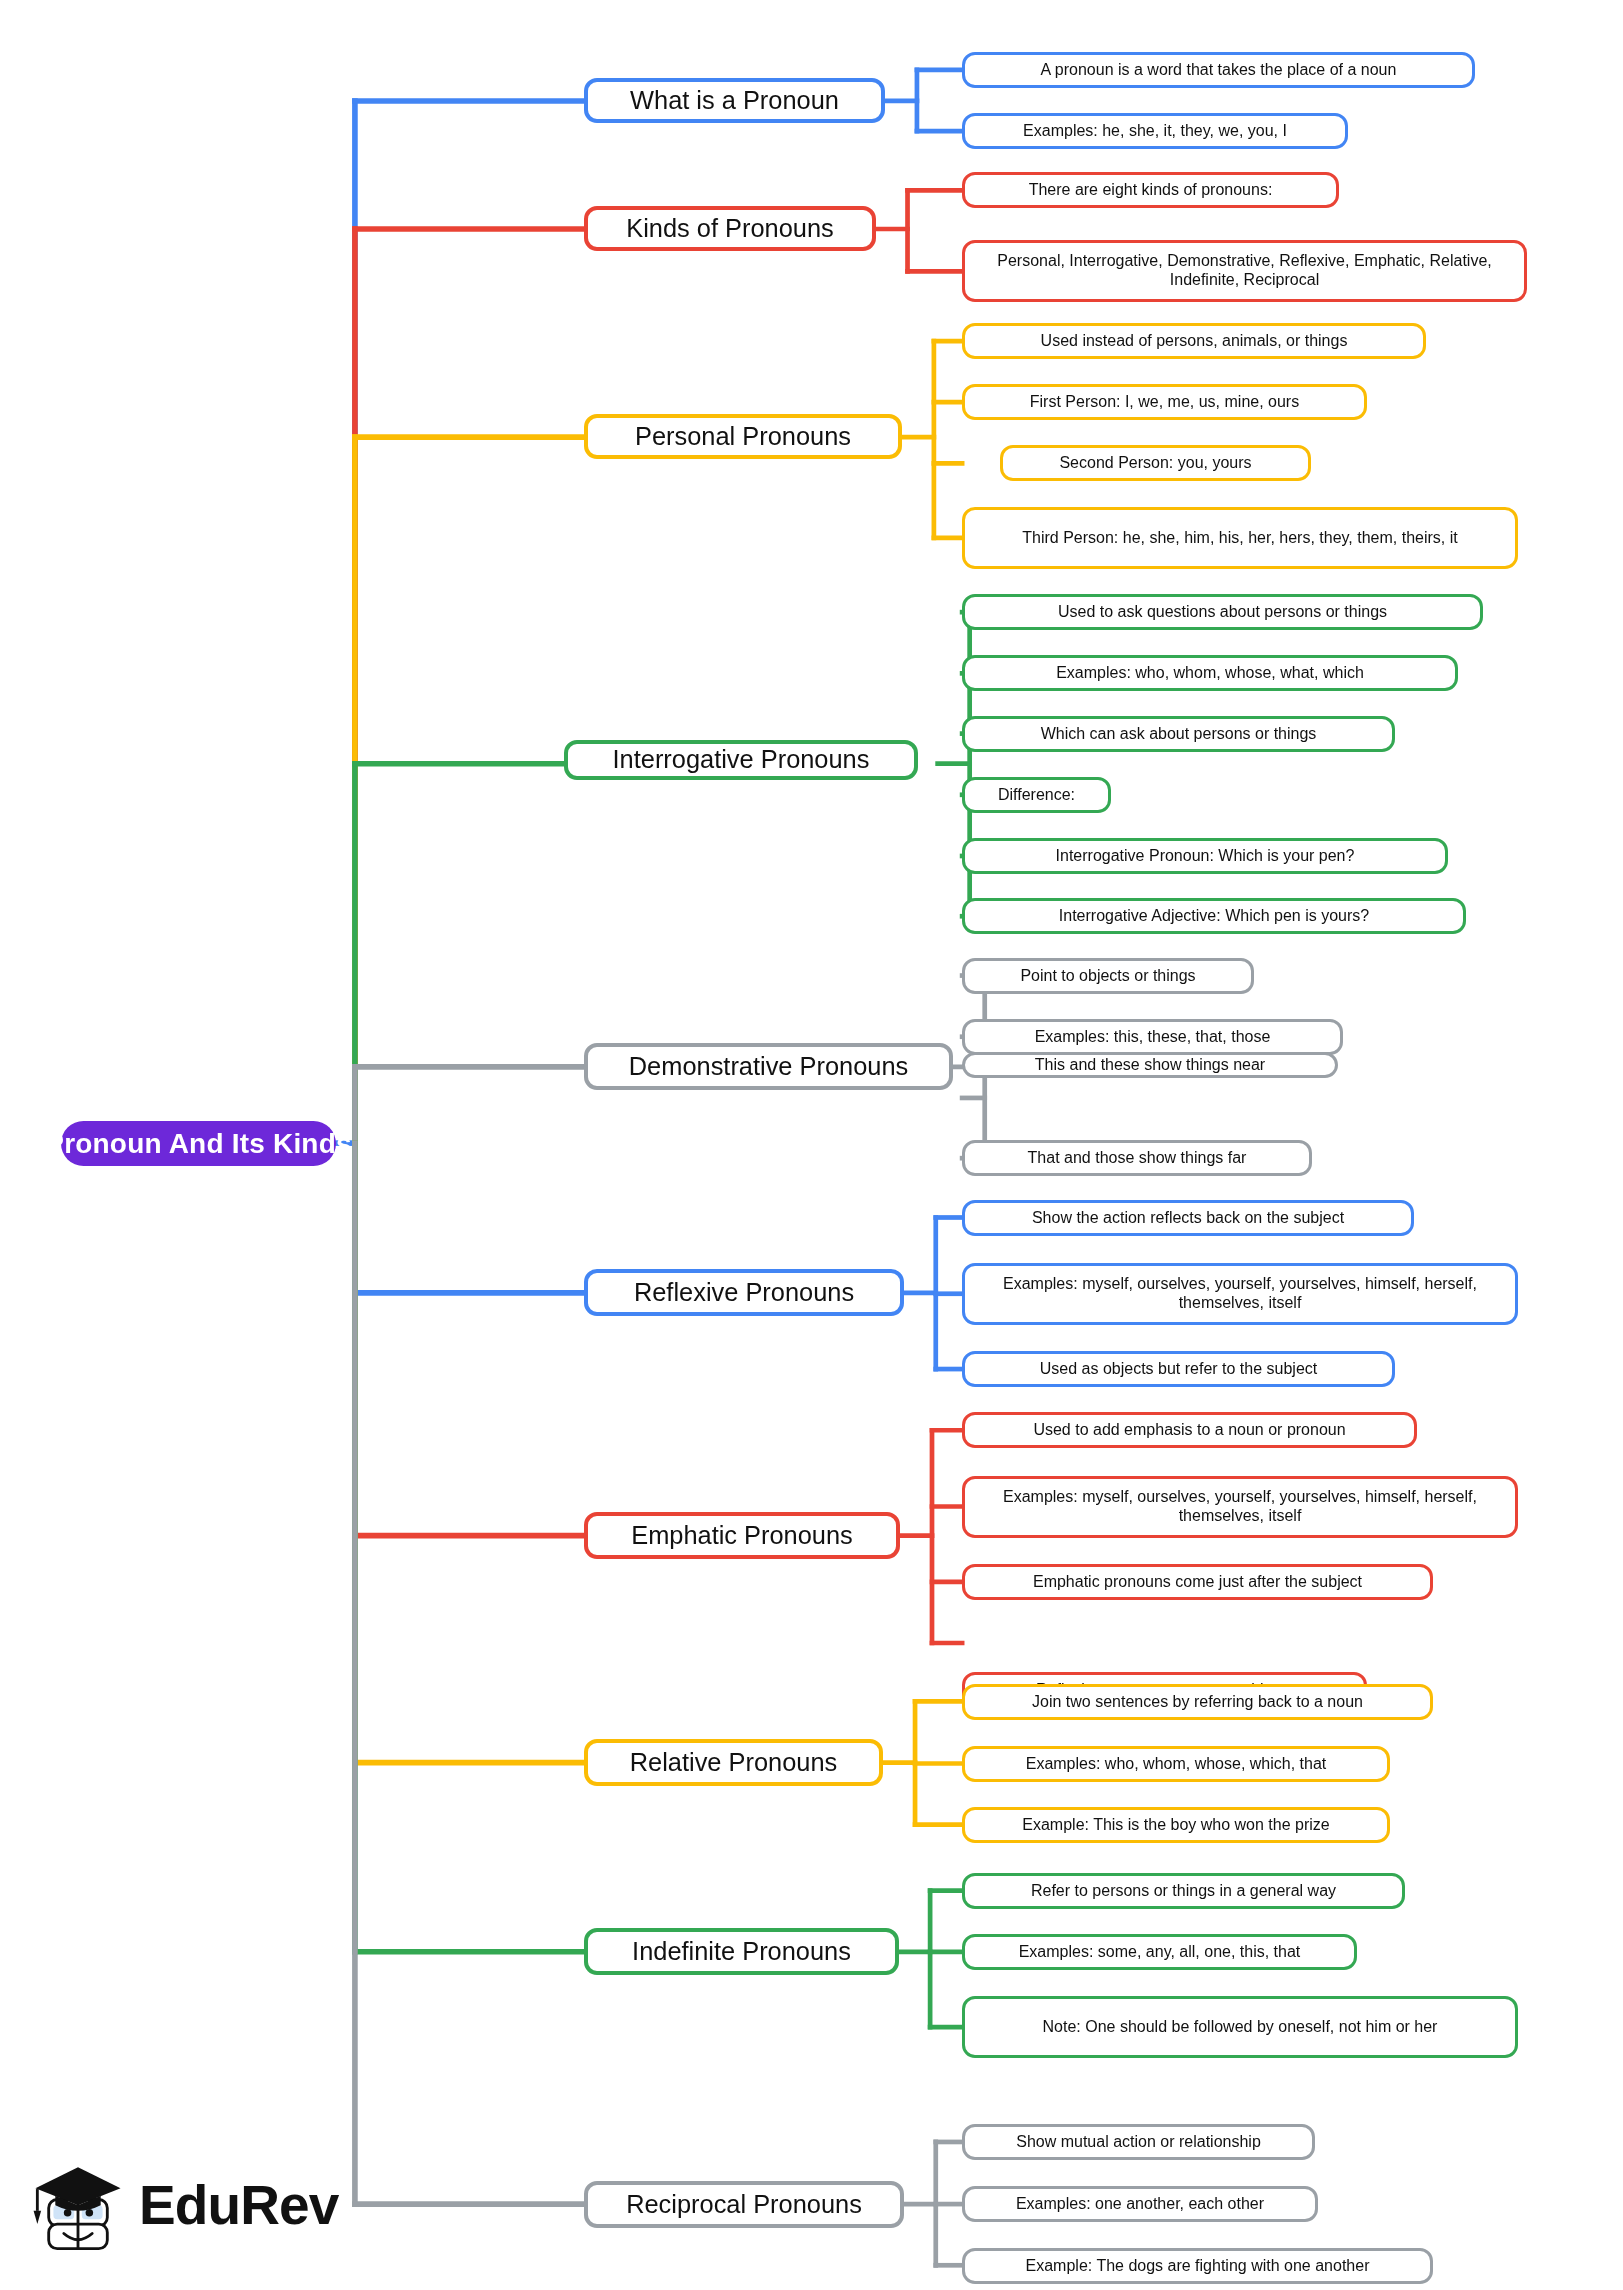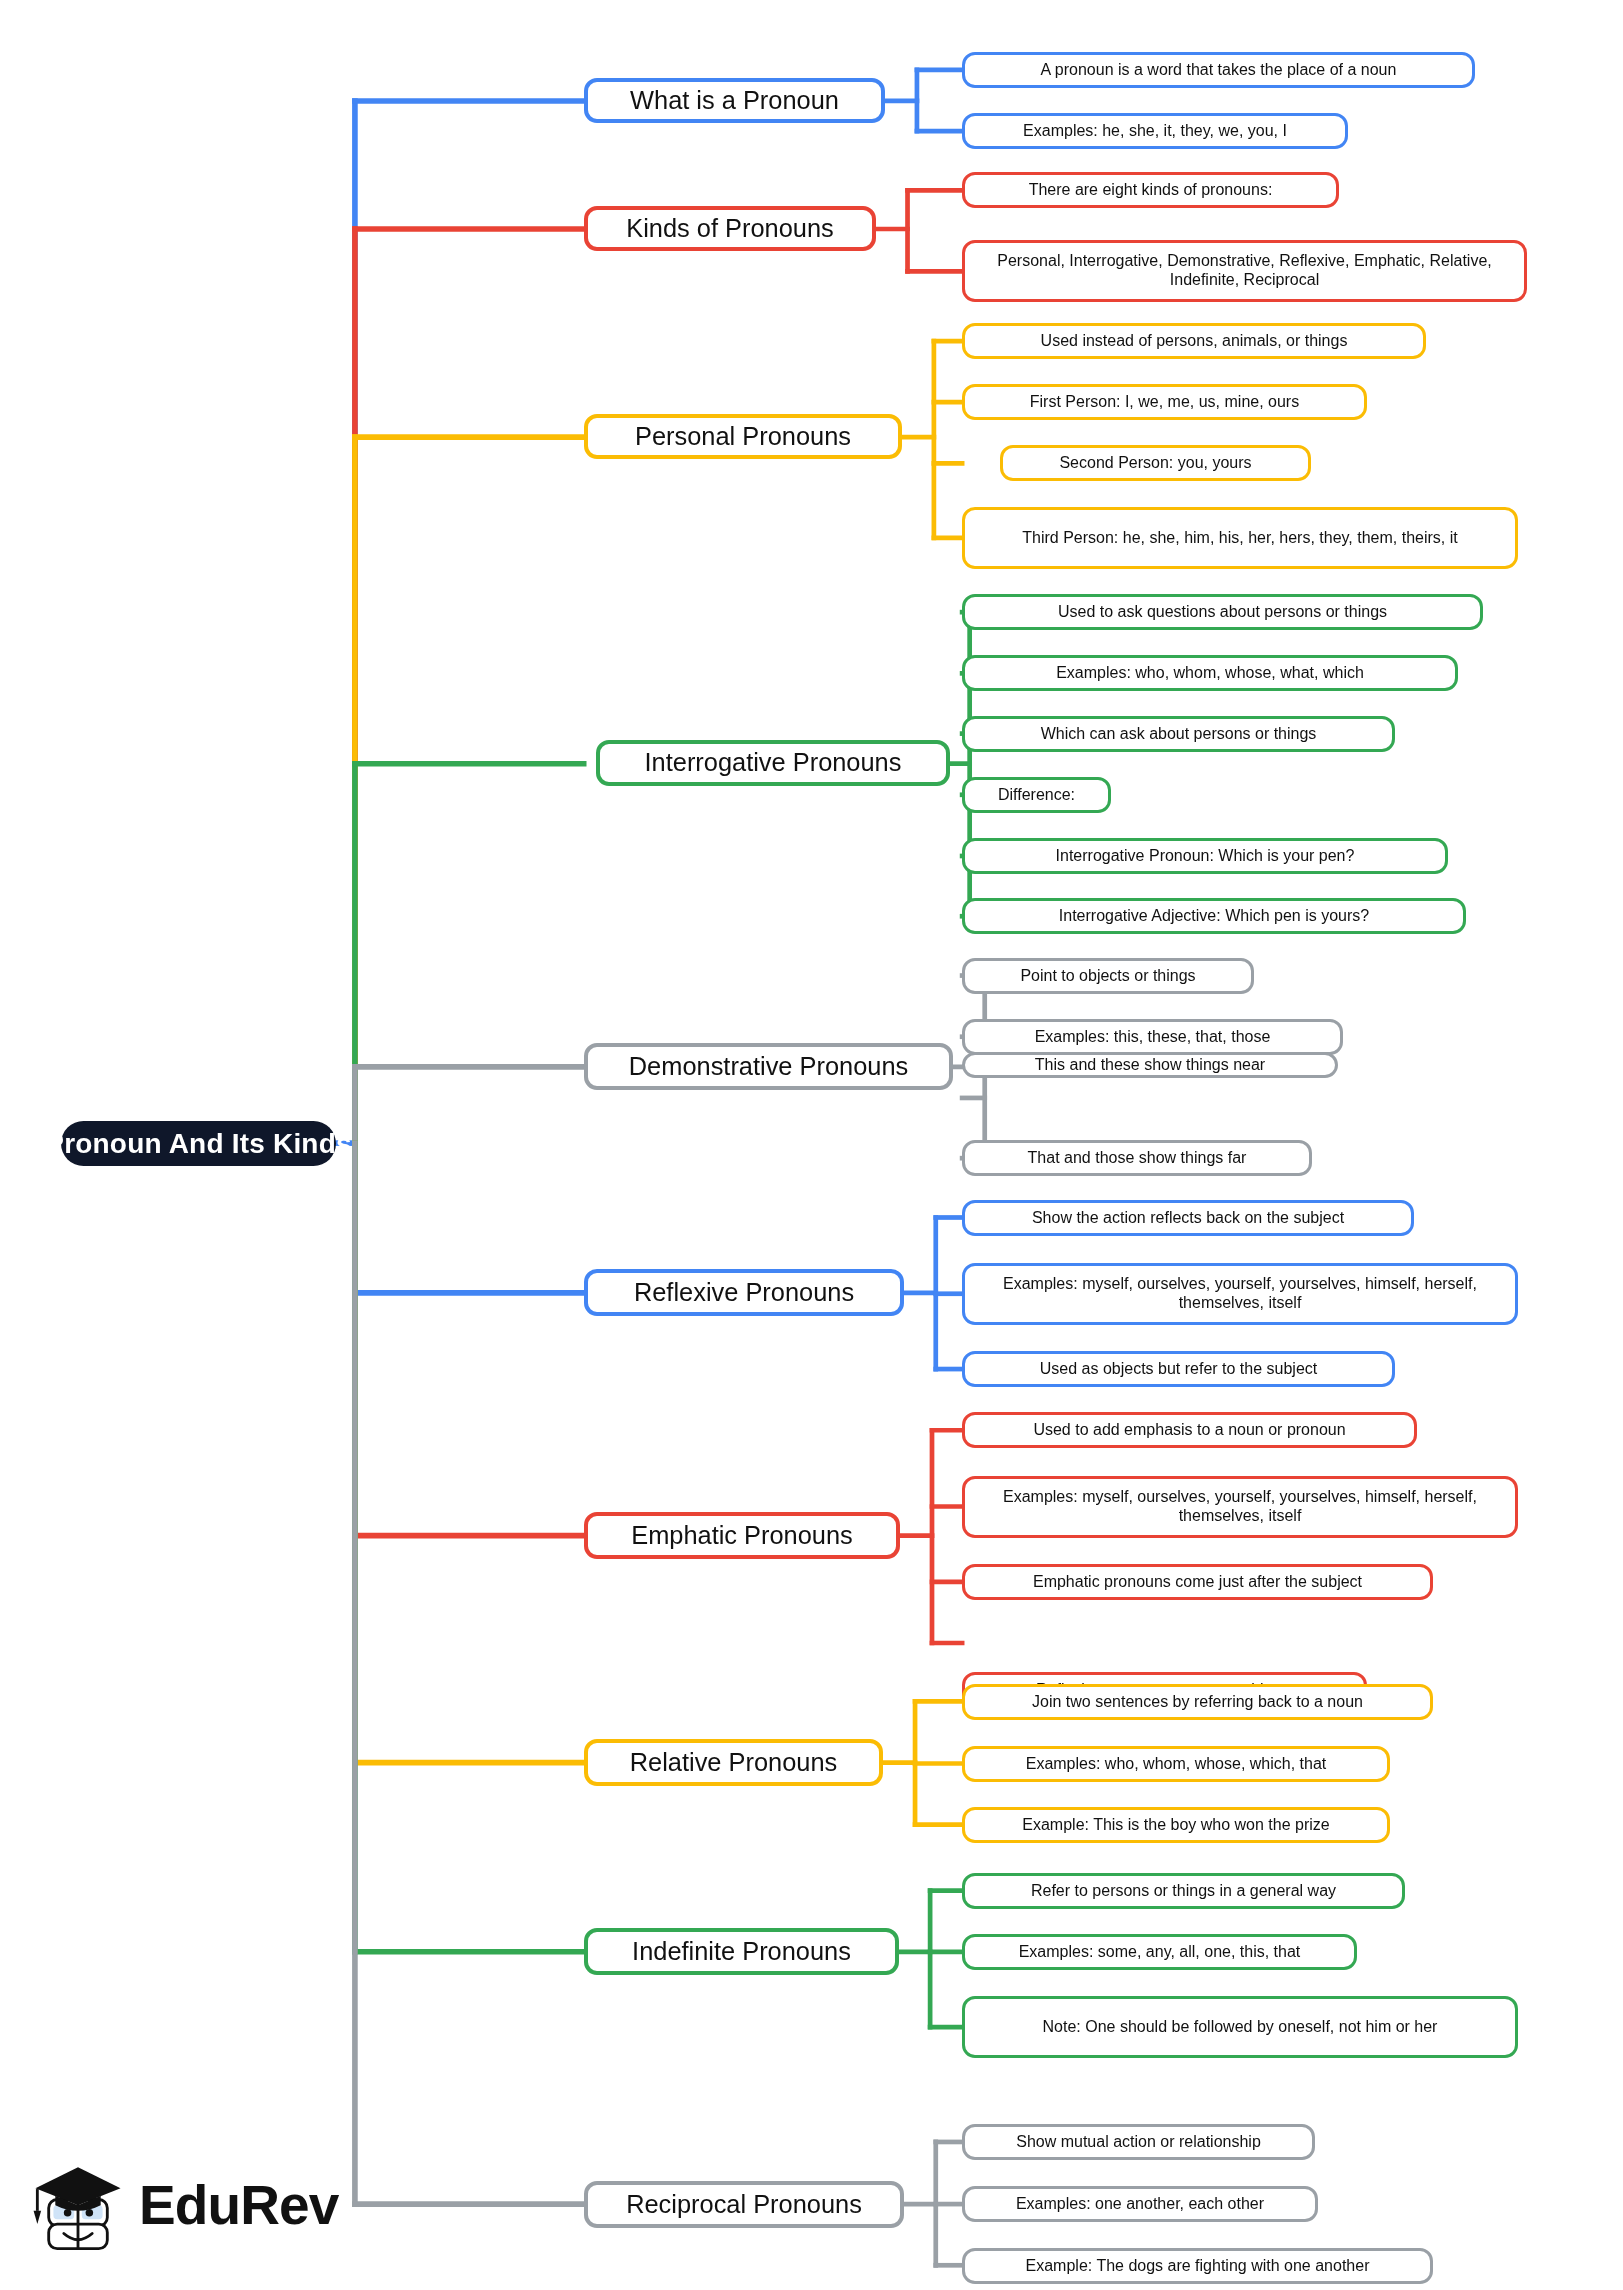--- a/index.html
+++ b/index.html
@@ -13,21 +13,21 @@
   }
   #canvas { position:absolute; left:0; top:0; width:1623px; height:2290px; }
   svg.links { position:absolute; left:0; top:0; width:1623px; height:2290px; pointer-events:none; }
 
   .node { position:absolute; background:#fff; border-style:solid; border-radius:13px;
           display:flex; align-items:center; justify-content:center; text-align:center;
           color:#111; line-height:1.18; }
 
   .root {
     position:absolute;
-    background:#0f172a; color:#fff; border-radius:22.6px;
+    background:#6d28d9; color:#fff; border-radius:22.6px;
     font-size:28px; font-weight:bold; letter-spacing:0.2px;
     display:flex; align-items:center; justify-content:center;
     left:61px; top:1121px; width:275px; height:45px;
     white-space:nowrap;
   }
 
   .branch { border-width:4.7px; font-size:25.4px; padding:3.8px 13px; }
   .leaf   { border-width:3.8px; font-size:16px; padding:4.7px 12.2px; }
 
   .logo { position:absolute; left:26px; top:2156px; width:301px; height:113px; }
@@ -123,21 +123,21 @@
       <div class="node leaf" style="left: 962px; top: 52px; width: 513px; height: 36px; border-color: rgb(66, 133, 244);">A pronoun is a word that takes the place of a noun</div>
       <div class="node leaf" style="left: 962px; top: 113px; width: 386px; height: 36px; border-color: rgb(66, 133, 244);">Examples: he, she, it, they, we, you, I</div>
       <div class="node branch" style="left: 584px; top: 206px; width: 292px; height: 45px; border-color: rgb(233, 67, 53);">Kinds of Pronouns</div>
       <div class="node leaf" style="left: 962px; top: 172px; width: 377px; height: 36px; border-color: rgb(233, 67, 53);">There are eight kinds of pronouns:</div>
       <div class="node leaf" style="left: 962px; top: 240px; width: 565px; height: 62px; border-color: rgb(233, 67, 53);">Personal, Interrogative, Demonstrative, Reflexive, Emphatic, Relative, Indefinite, Reciprocal</div>
       <div class="node branch" style="left: 584px; top: 414px; width: 318px; height: 45px; border-color: rgb(251, 188, 4);">Personal Pronouns</div>
       <div class="node leaf" style="left: 962px; top: 323px; width: 464px; height: 36px; border-color: rgb(251, 188, 4);">Used instead of persons, animals, or things</div>
       <div class="node leaf" style="left: 962px; top: 384px; width: 405px; height: 36px; border-color: rgb(251, 188, 4);">First Person: I, we, me, us, mine, ours</div>
       <div class="node leaf" style="left: 1000px; top: 445px; width: 311px; height: 36px; border-color: rgb(251, 188, 4);">Second Person: you, yours</div>
       <div class="node leaf" style="left: 962px; top: 507px; width: 556px; height: 62px; border-color: rgb(251, 188, 4);">Third Person: he, she, him, his, her, hers, they, them, theirs, it</div>
-      <div class="node branch" style="left: 596px; top: 740px; width: 354px; height: 46px; border-color: rgb(52, 168, 83);">Interrogative Pronouns</div>
+      <div class="node branch" style="left: 564px; top: 740px; width: 354px; height: 40px; border-color: rgb(52, 168, 83);">Interrogative Pronouns</div>
       <div class="node leaf" style="left: 962px; top: 594px; width: 521px; height: 36px; border-color: rgb(52, 168, 83);">Used to ask questions about persons or things</div>
       <div class="node leaf" style="left: 962px; top: 655px; width: 496px; height: 36px; border-color: rgb(52, 168, 83);">Examples: who, whom, whose, what, which</div>
       <div class="node leaf" style="left: 962px; top: 716px; width: 433px; height: 36px; border-color: rgb(52, 168, 83);">Which can ask about persons or things</div>
       <div class="node leaf" style="left: 962px; top: 777px; width: 149px; height: 36px; border-color: rgb(52, 168, 83);">Difference:</div>
       <div class="node leaf" style="left: 962px; top: 838px; width: 486px; height: 36px; border-color: rgb(52, 168, 83);">Interrogative Pronoun: Which is your pen?</div>
       <div class="node leaf" style="left: 962px; top: 898px; width: 504px; height: 36px; border-color: rgb(52, 168, 83);">Interrogative Adjective: Which pen is yours?</div>
       <div class="node branch" style="left: 584px; top: 1043px; width: 369px; height: 47px; border-color: rgb(154, 160, 166);">Demonstrative Pronouns</div>
       <div class="node leaf" style="left: 962px; top: 958px; width: 292px; height: 36px; border-color: rgb(154, 160, 166);">Point to objects or things</div>
       <div class="node leaf" style="left: 962px; top: 1019px; width: 381px; height: 36px; border-color: rgb(154, 160, 166);">Examples: this, these, that, those</div>
       <div class="node leaf" style="left: 962px; top: 1052px; width: 376px; height: 26px; border-color: rgb(154, 160, 166);">This and these show things near</div>

